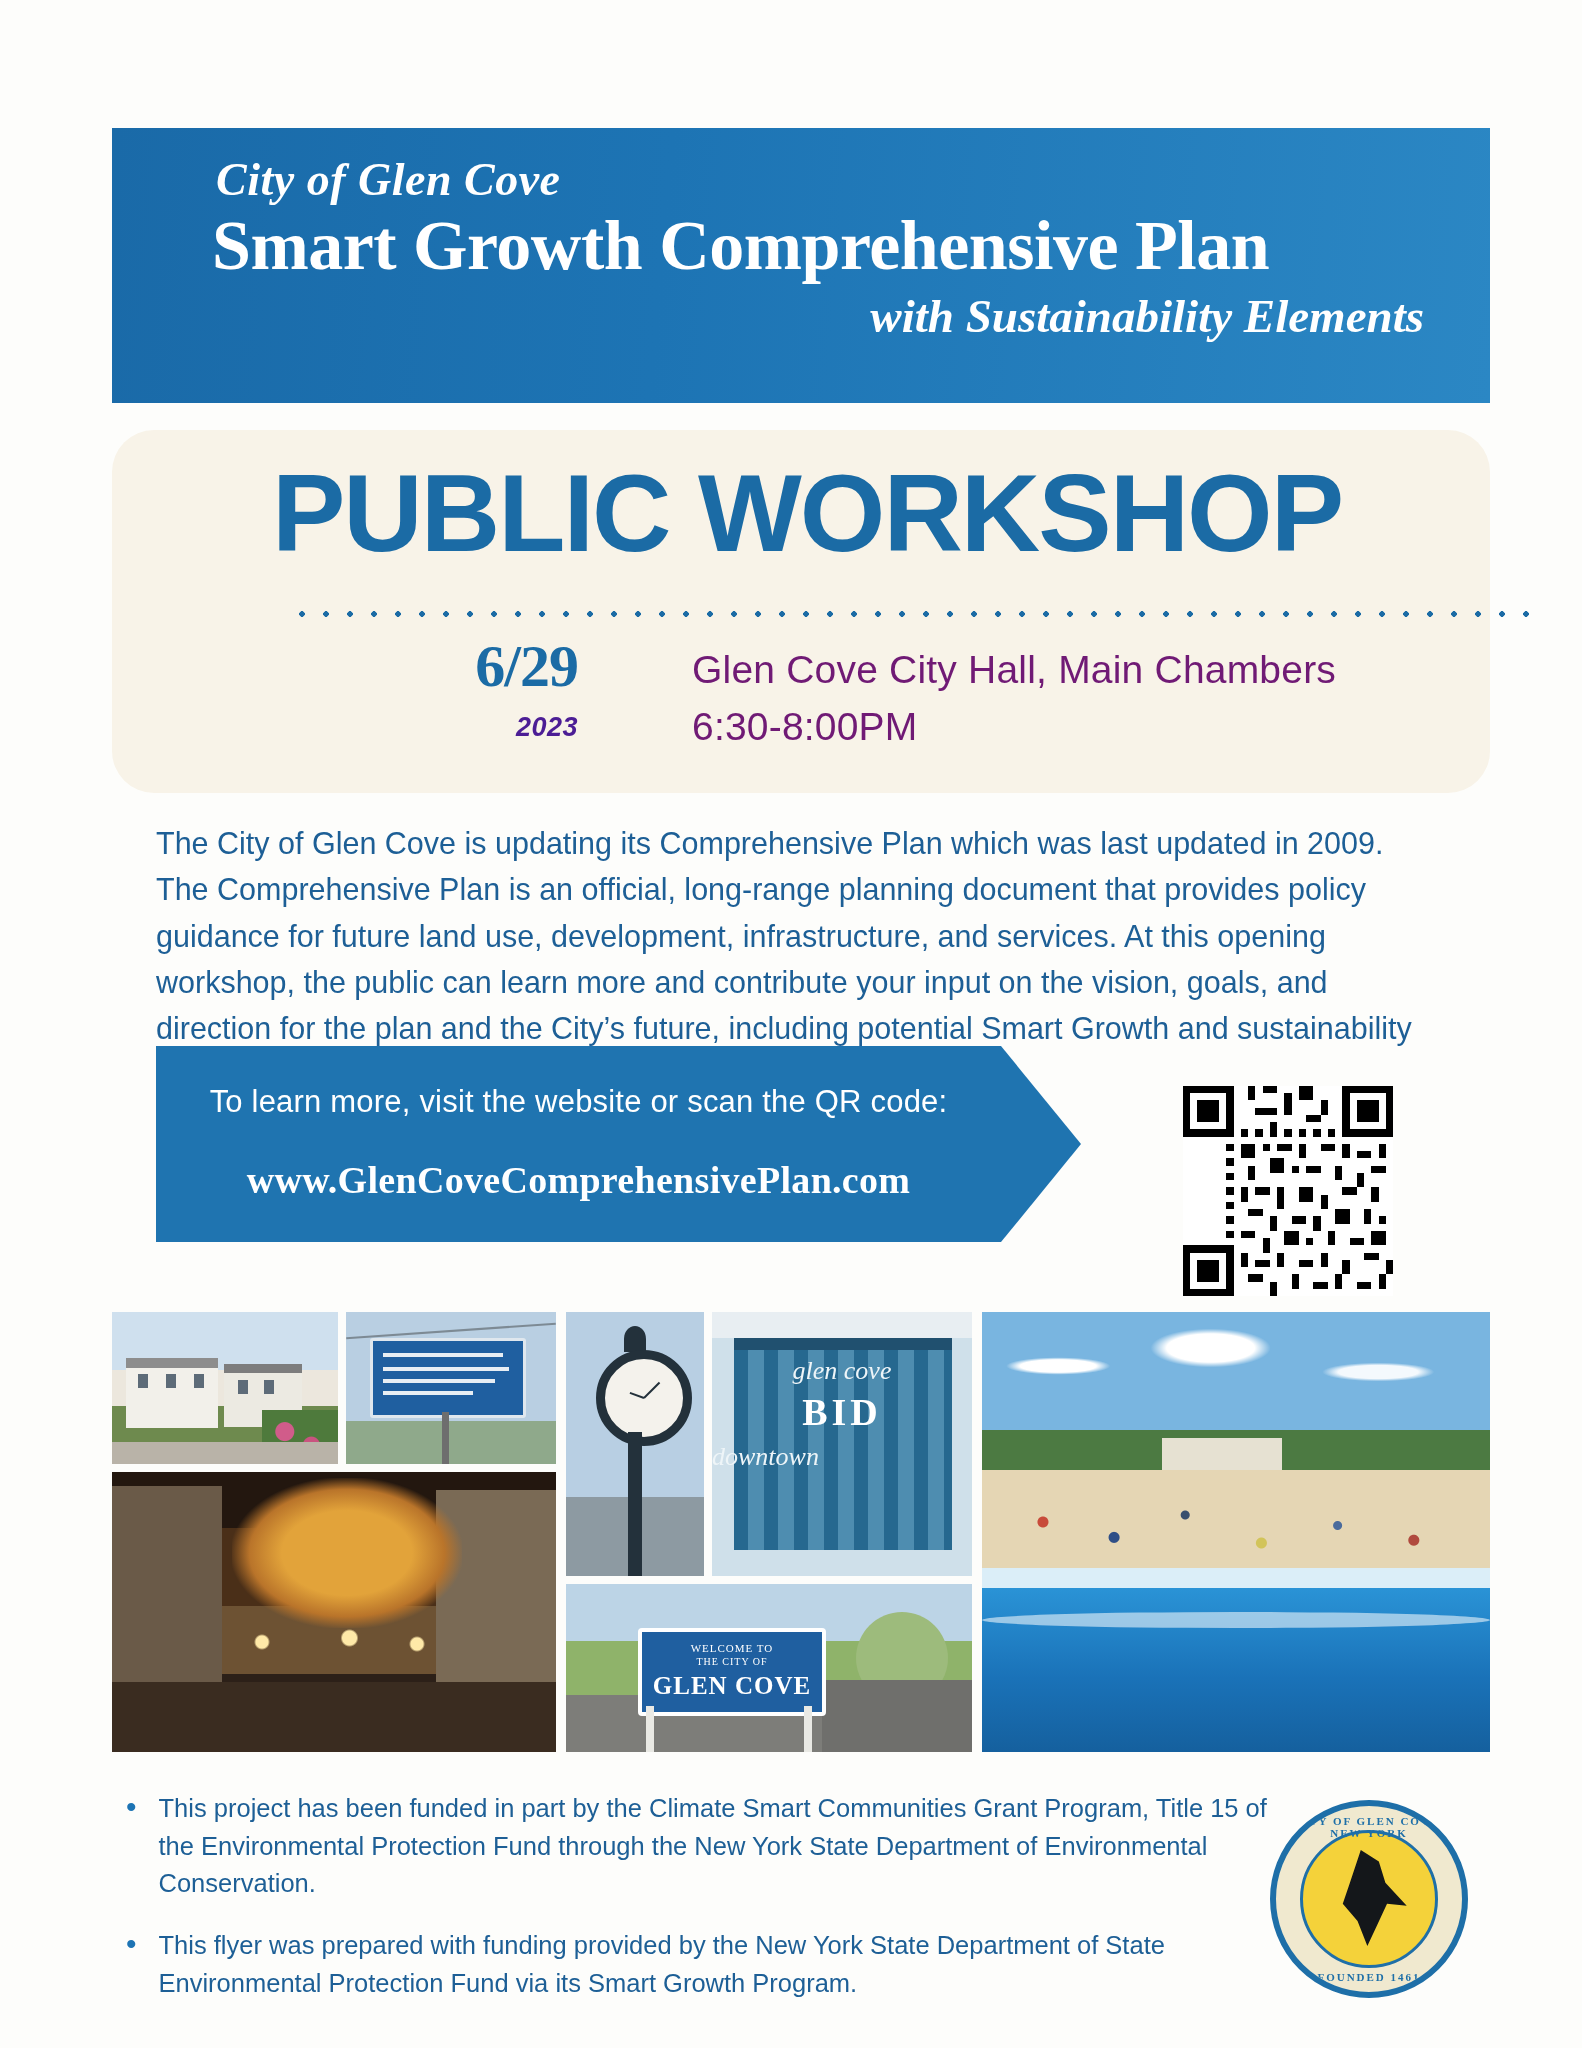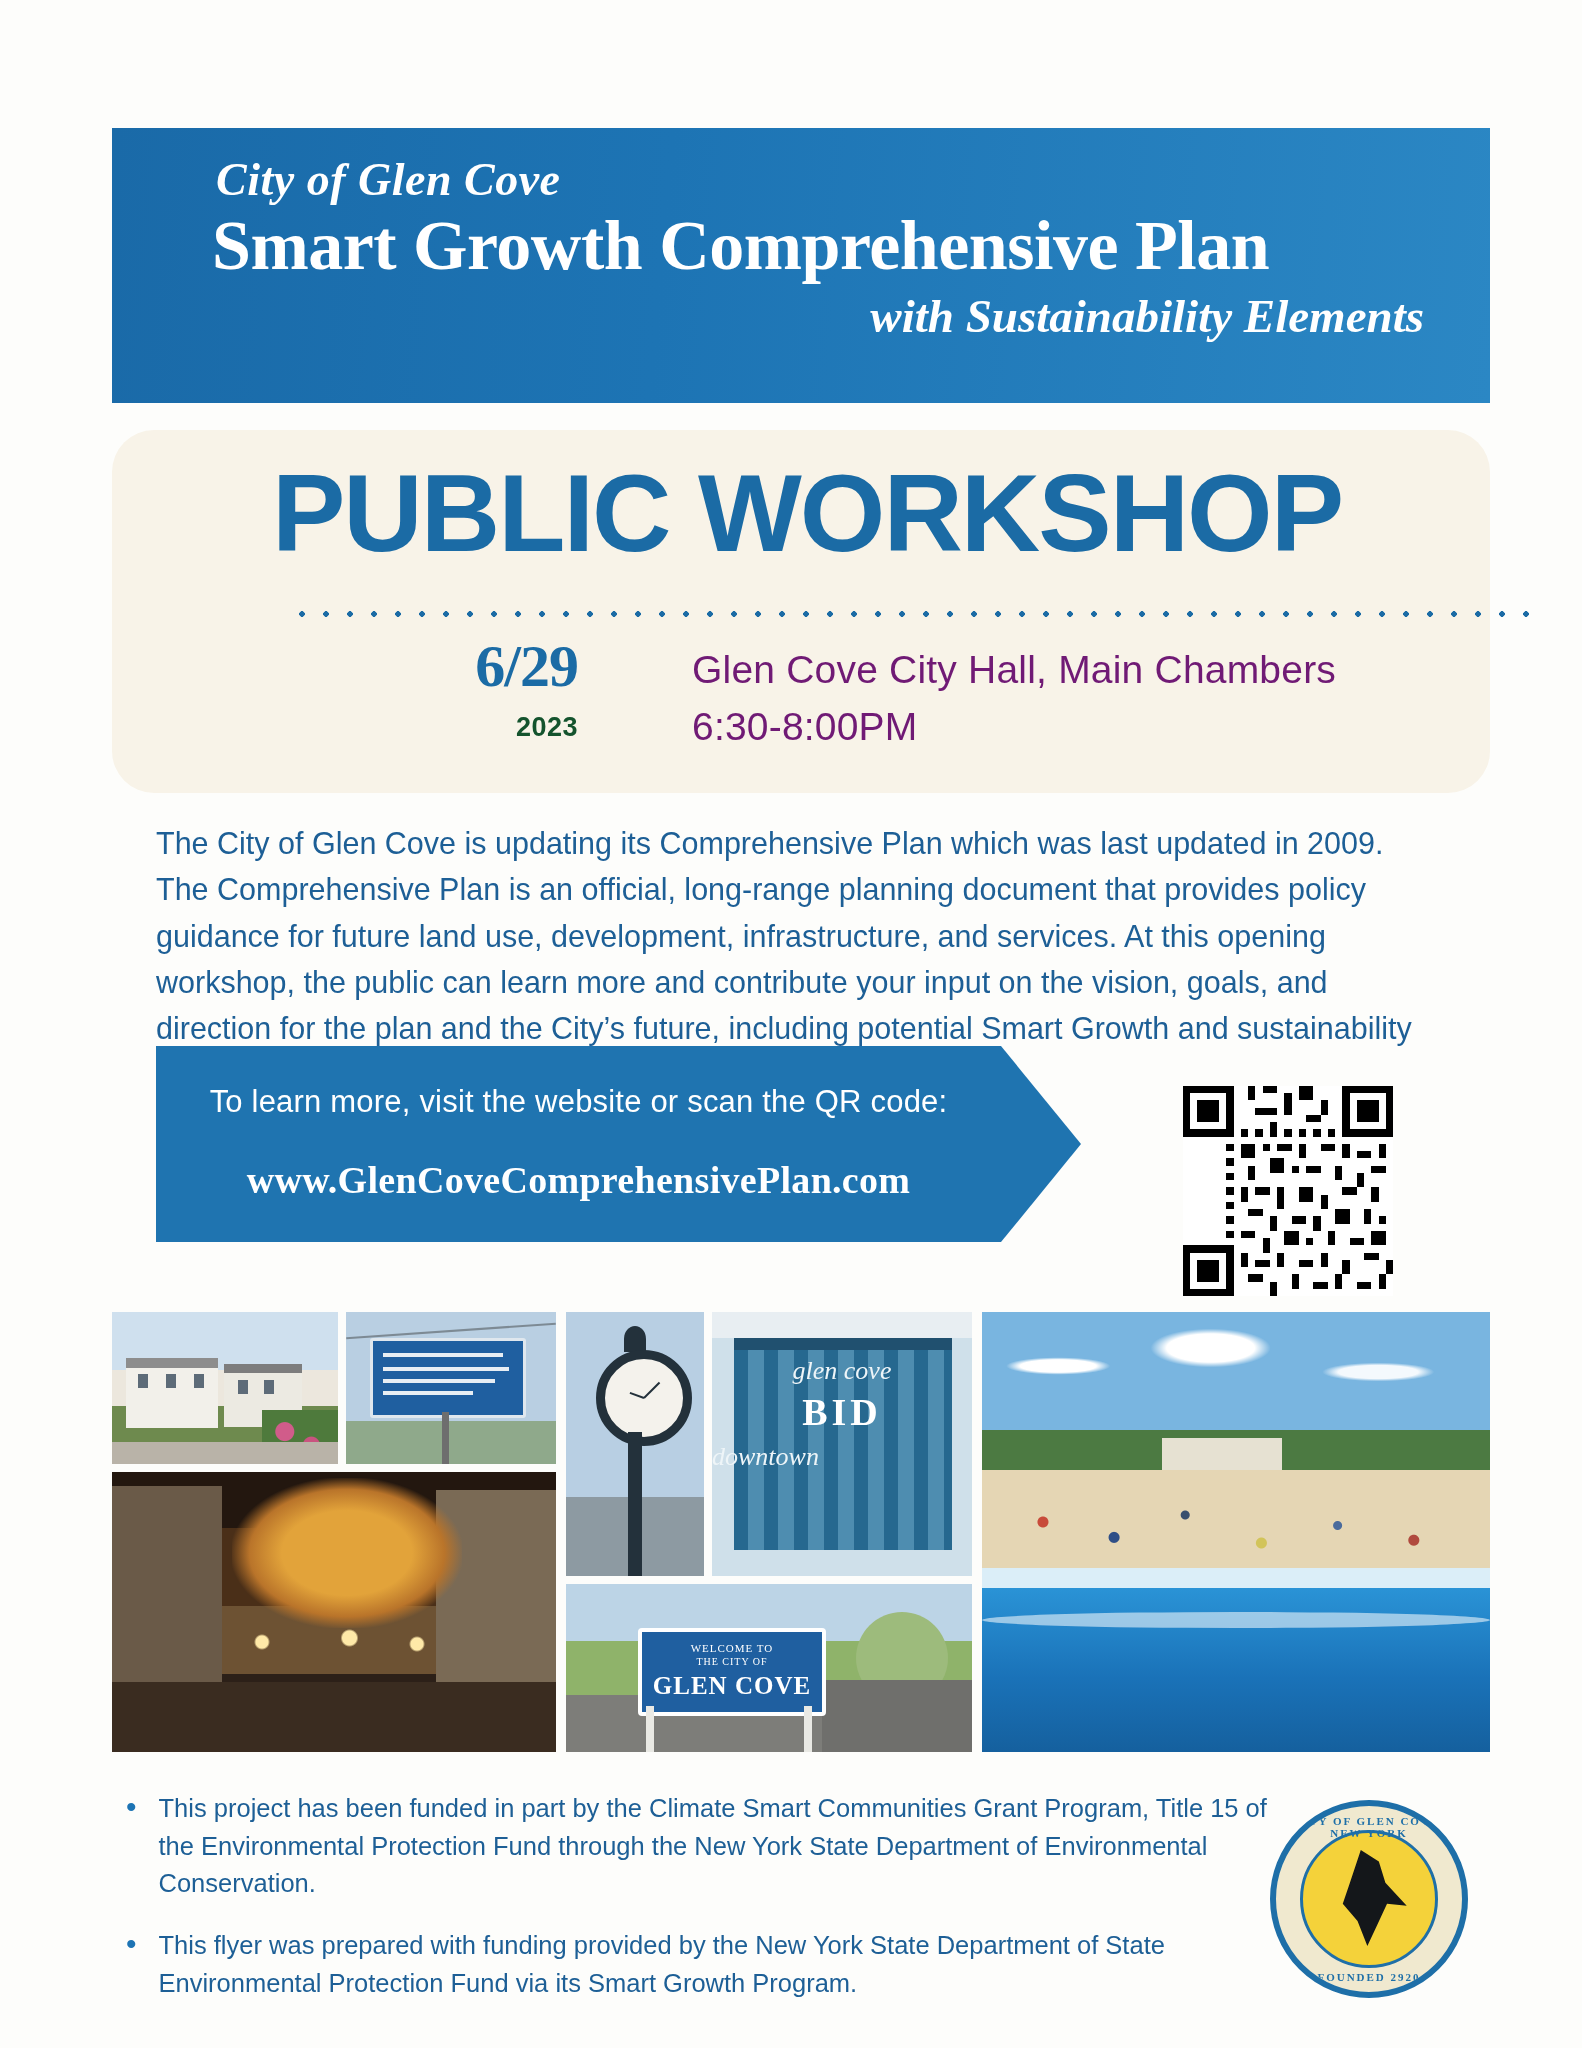--- a/index.html
+++ b/index.html
@@ -109,23 +109,24 @@
     font-weight: bold;
     font-size: 60px;
     color: #1b6ba5;
     line-height: 1.0;
     letter-spacing: -1px;
   }
   .date-year {
     font-family: "Liberation Sans", sans-serif;
     font-weight: bold;
     font-size: 27px;
-    color: #14532d;
+    color: #4c1d95;
     margin-top: 16px;
     letter-spacing: .5px;
+    font-style: italic;
   }
   .venue-block {
     position: absolute;
     left: 580px;
     top: 212px;
     width: 760px;
   }
   .venue-line {
     font-family: "Liberation Sans", sans-serif;
     font-size: 39px;
@@ -578,17 +579,17 @@
       <div class="bullet">•</div>
       <div class="fntext">This flyer was prepared with funding provided by the New York State Department of State Environmental Protection Fund via its Smart Growth Program.</div>
     </div>
   </div>
 
   <div class="seal">
     <div class="inner"></div>
     <div class="bird"></div>
     <div class="ringtext">
       <div class="rt-top">CITY OF GLEN COVE, NEW YORK</div>
-      <div class="rt-bot">FOUNDED 2920</div>
+      <div class="rt-bot">FOUNDED 1461</div>
     </div>
   </div>
 
 </div>
 
 </body></html>

